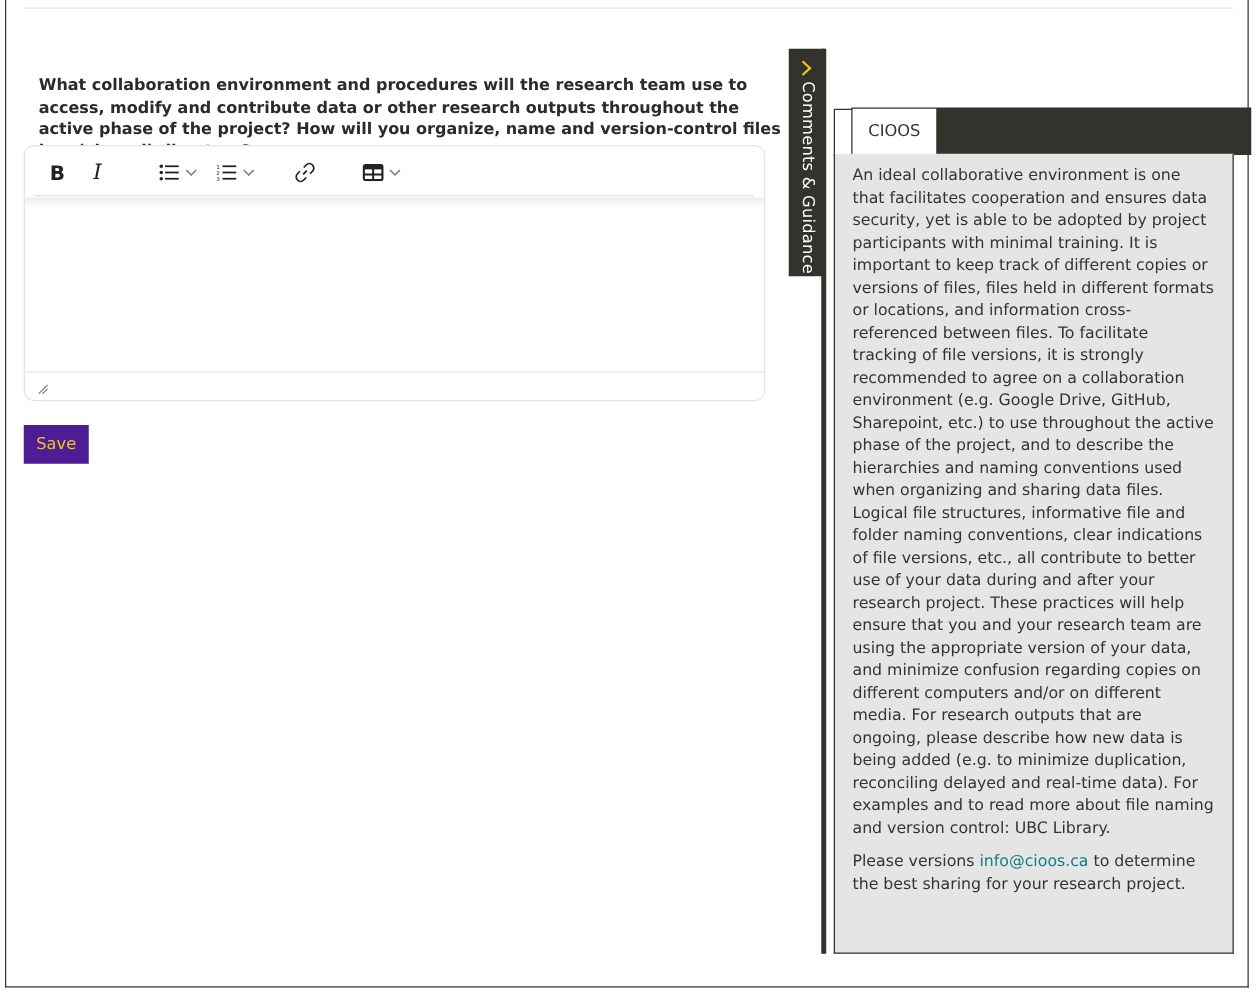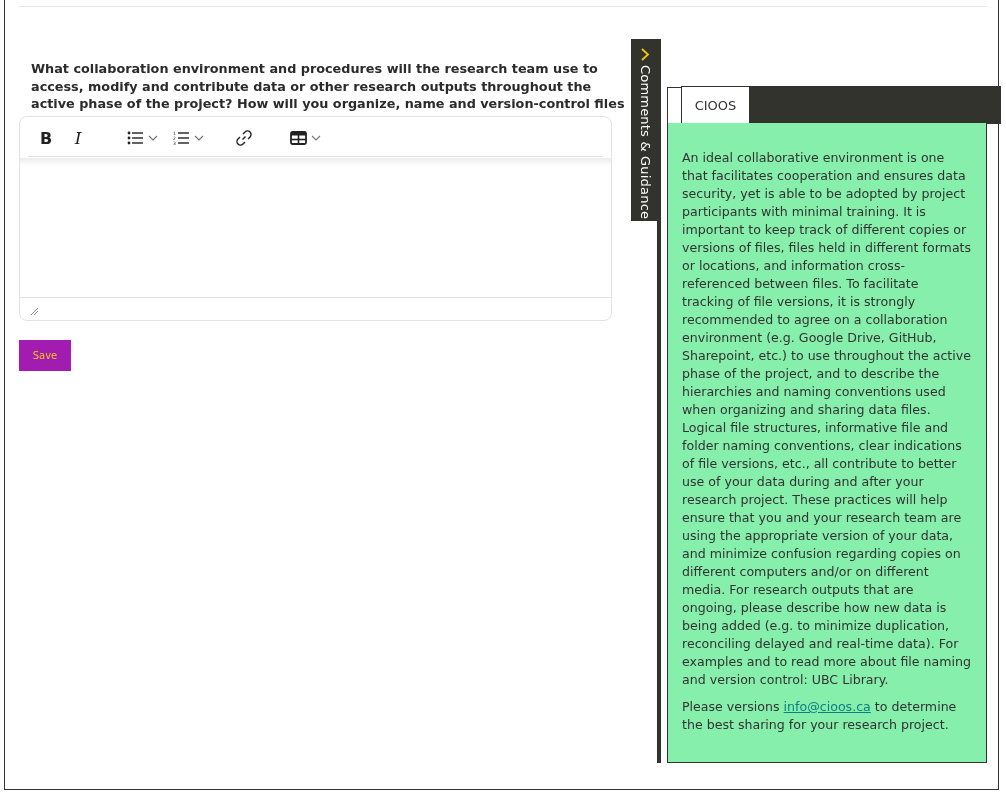--- a/index.html
+++ b/index.html
@@ -82,25 +82,25 @@
       border-top: 1px solid #e3e3e3;
     }
     .resize-handle {
       position: absolute; left: 10px; bottom: 4px;
       width: 9px; height: 9px;
     }
     .save-btn {
       position: absolute;
       left: 19px; top: 340px;
       width: 52px; height: 31px;
-      background: #a21caf;
+      background: #4c1d95;
       color: #f0c419;
       border: none;
       font-family: "DejaVu Sans", sans-serif;
-      font-size: 10px;
+      font-size: 13px;
       display: flex; align-items: center; justify-content: center;
       cursor: pointer;
       padding: 0;
     }
     .side-toggle {
       position: absolute;
       left: 631px; top: 39px;
       width: 29px; height: 182px;
       background: #33332d;
       cursor: pointer;
@@ -161,32 +161,31 @@
       font-size: 13px; color: #333;
       cursor: pointer;
     }
     .guidance-panel {
       position: absolute;
       left: 667px; top: 123px;
       width: 320px; height: 640px;
       border: 1px solid #33332d;
       border-top: none;
       box-sizing: border-box;
-      background: #86efac;
-      padding: 26px 14px 0 14px;
+      background: #e5e5e5;
+      padding: 8px 14px 0 14px;
     }
     .guidance-panel p {
       margin: 0 0 9px 0;
       font-size: 12.6px;
       line-height: 18px;
       color: #333;
     }
     .guidance-panel a {
       color: #0f7d85;
-      text-decoration: underline;
       cursor: pointer;
     }
   </style>
 </head>
 <body>
 
 <div class="frame"></div>
 <div class="top-rule"></div>
 
 <p class="question">What collaboration environment and procedures will the research team use to access, modify and contribute data or other research outputs throughout the active phase of the project? How will you organize, name and version-control files in a (shared) directory?</p>

